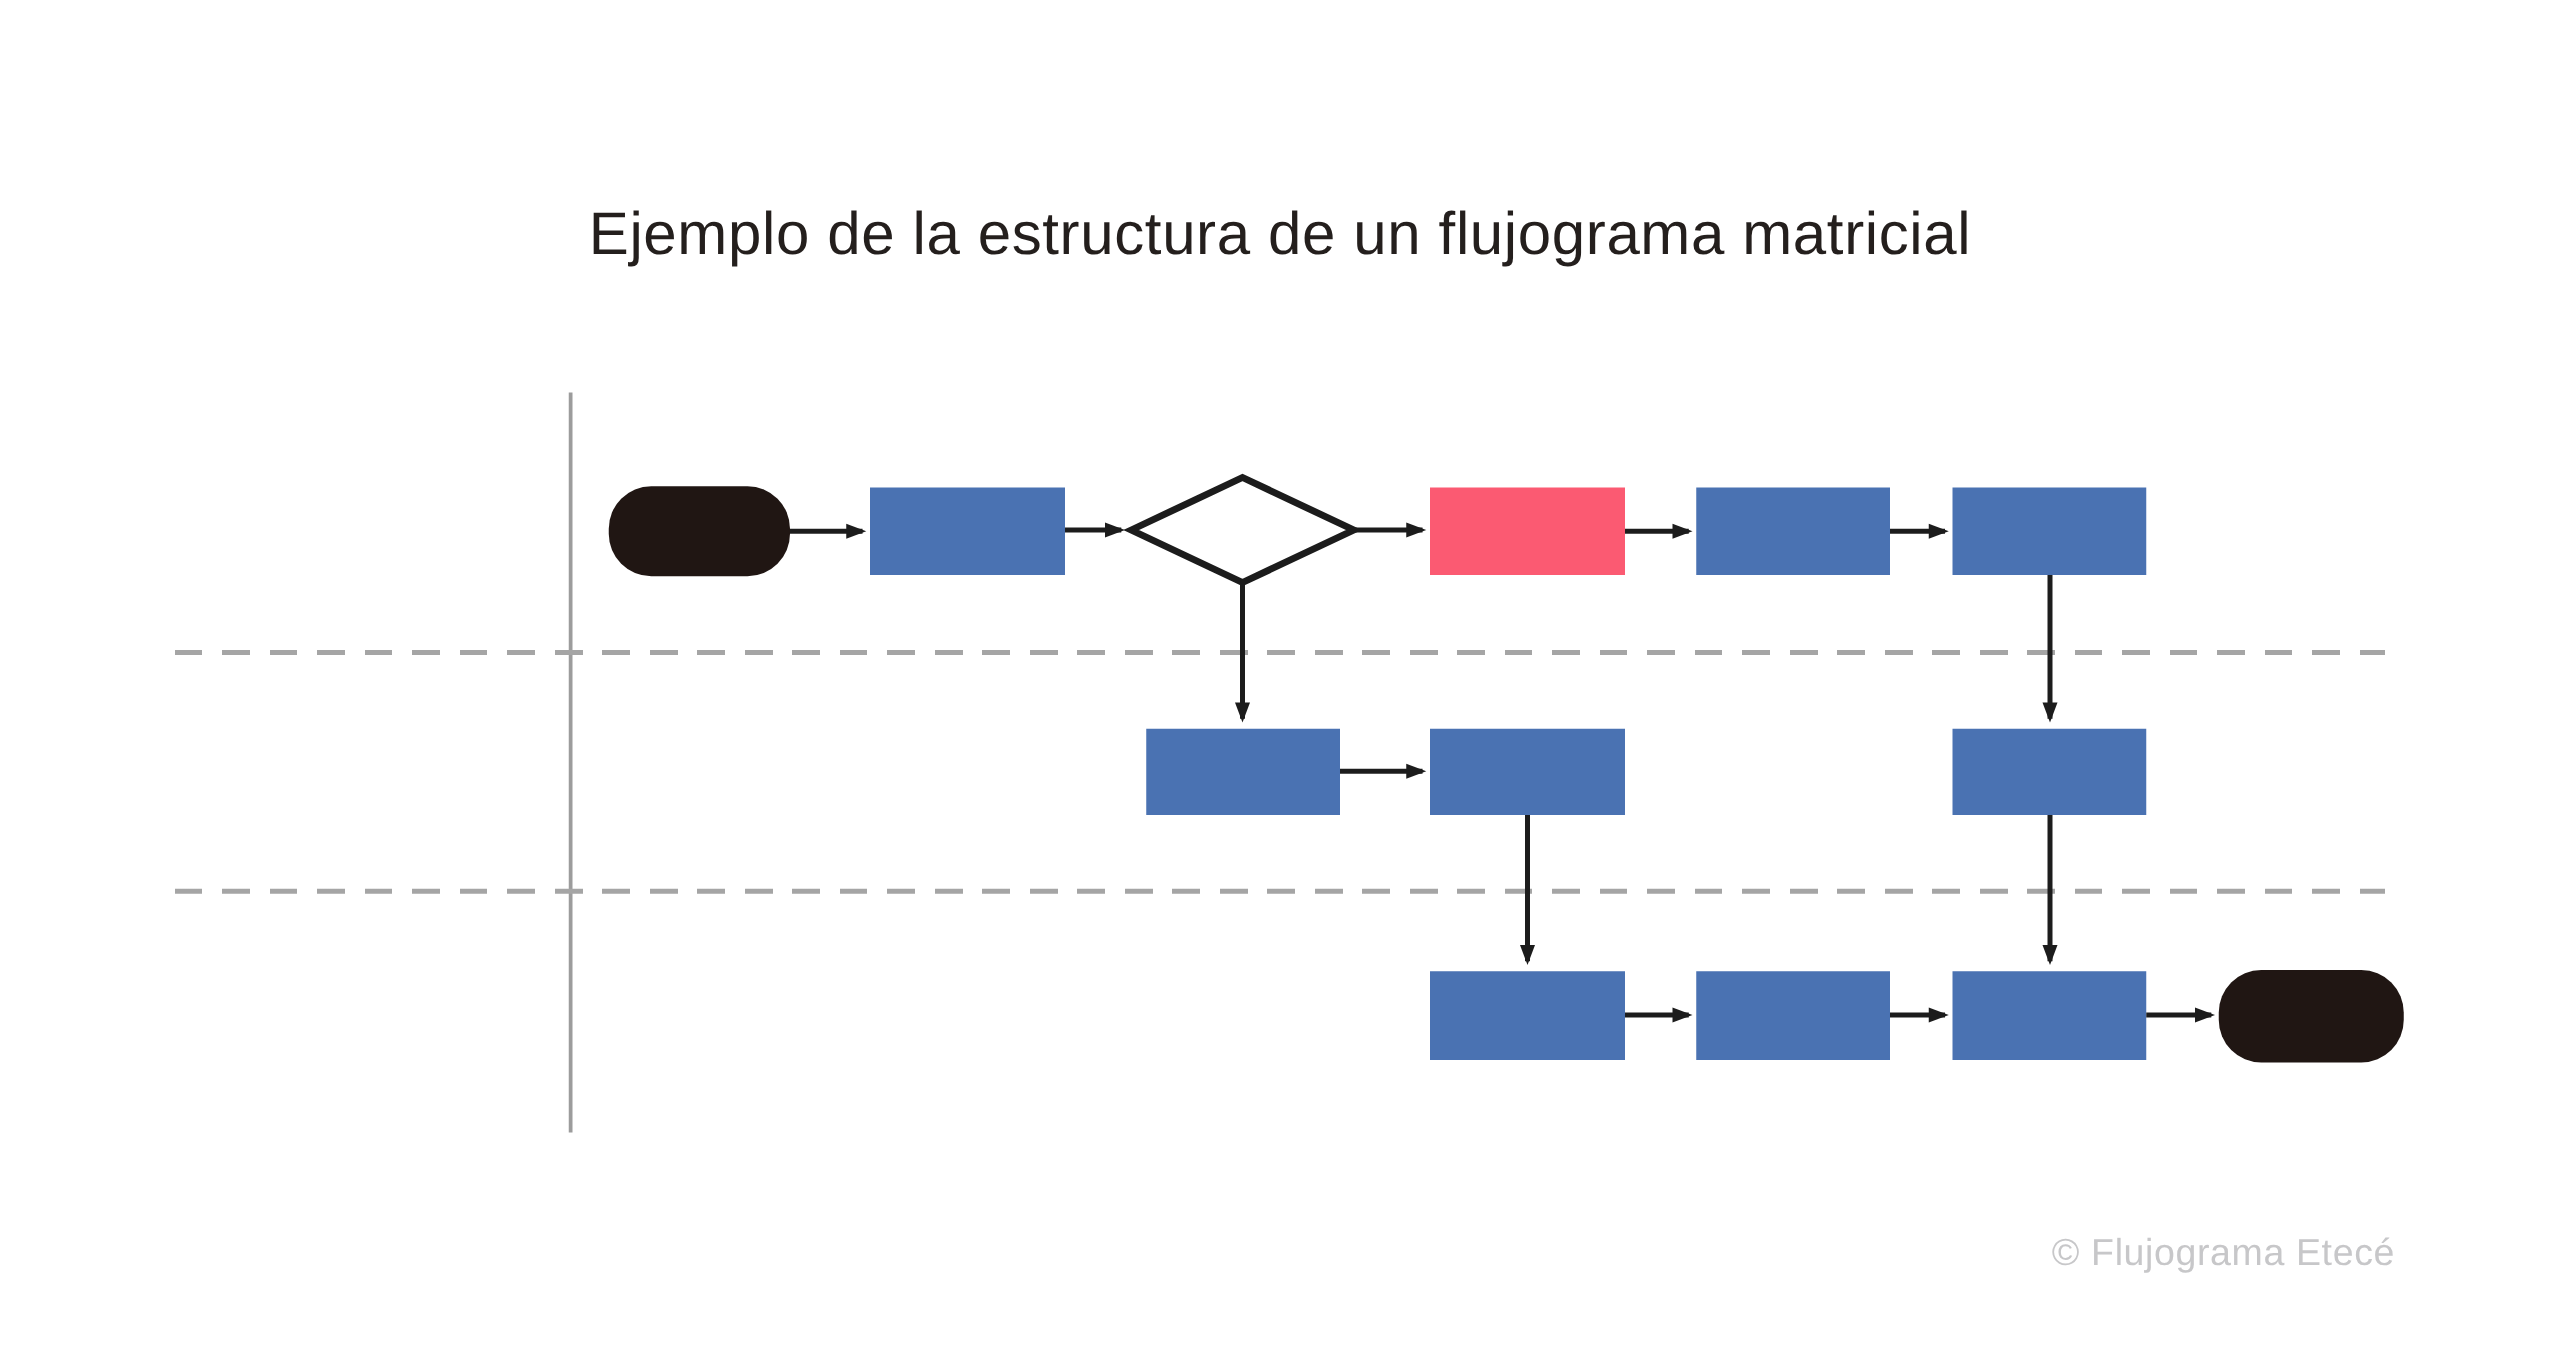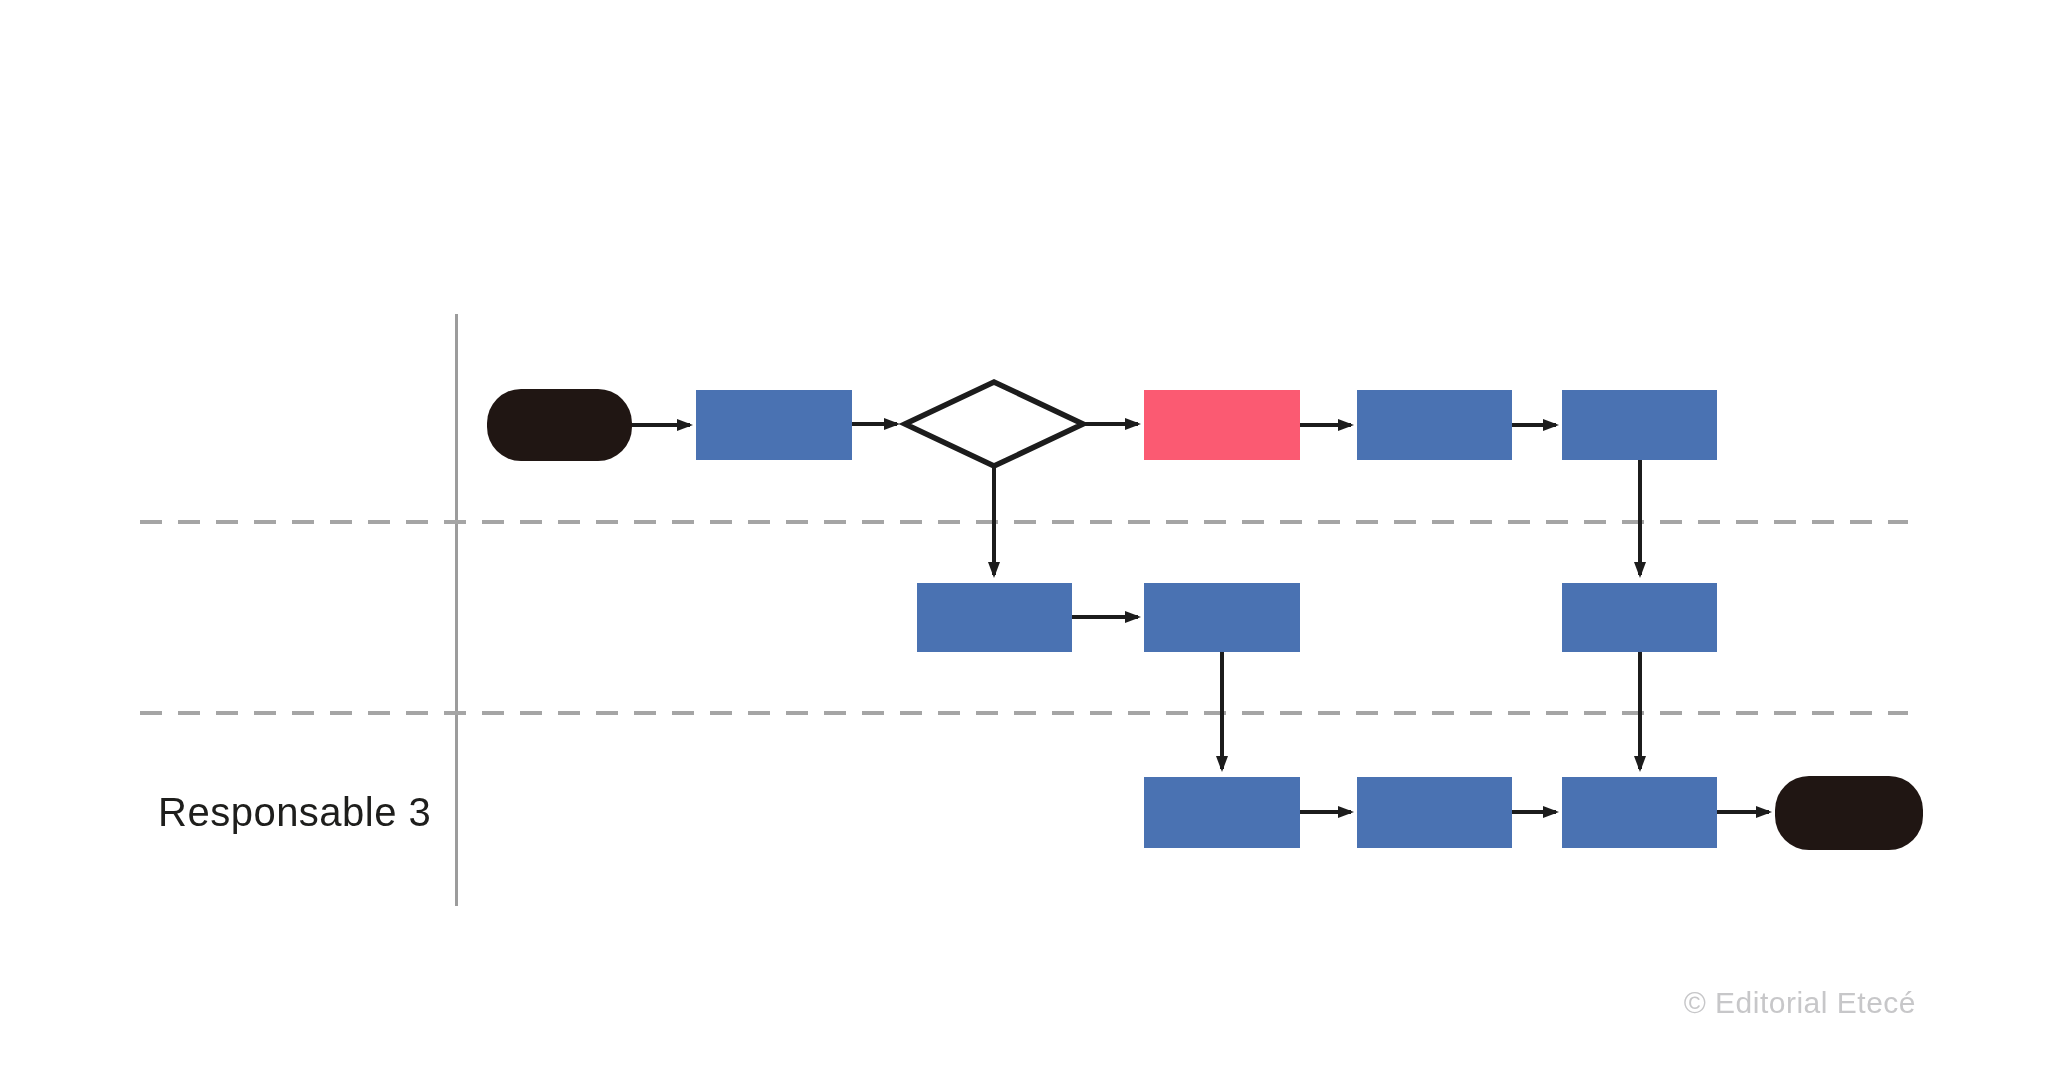--- a/index.html
+++ b/index.html
@@ -80,22 +80,22 @@
     letter-spacing: 0.5px;
     color: var(--credit_gray, #c7c7c9);
     white-space: nowrap;
   }
 </style>
 </head>
 <body>
 
 <div id="app">
 
+  <div class="page-subtitle">Ejemplo de la estructura de un flujograma matricial</div>
 
-  <div class="lane-label l3">Responsable 3</div>
 
   <div class="vline"></div>
   <div class="dashline d1"></div>
   <div class="dashline d2"></div>
 
   <div class="node pill" style="left:487px; top:389px; width:145px; height:72px;"></div>
   <div class="node blue" style="left:696px; top:390px; width:156px; height:70px;"></div>
   <div class="node pink" style="left:1144px; top:390px; width:156px; height:70px;"></div>
   <div class="node blue" style="left:1357px; top:390px; width:155px; height:70px;"></div>
   <div class="node blue" style="left:1562px; top:390px; width:155px; height:70px;"></div>
@@ -129,15 +129,15 @@
     <line class="connector" x1="1222" y1="652" x2="1222" y2="769" marker-end="url(#ah)"></line>
     <line class="connector" x1="1640" y1="652" x2="1640" y2="769" marker-end="url(#ah)"></line>
 
     <line class="connector" x1="1072" y1="617" x2="1138" y2="617" marker-end="url(#ah)"></line>
 
     <line class="connector" x1="1300" y1="812" x2="1351" y2="812" marker-end="url(#ah)"></line>
     <line class="connector" x1="1512" y1="812" x2="1556" y2="812" marker-end="url(#ah)"></line>
     <line class="connector" x1="1717" y1="812" x2="1769" y2="812" marker-end="url(#ah)"></line>
   </svg>
 
-  <div class="credit">© Editorial Etecé</div>
+  <div class="credit">© Flujograma Etecé</div>
 
 </div>
 
 </body></html>

